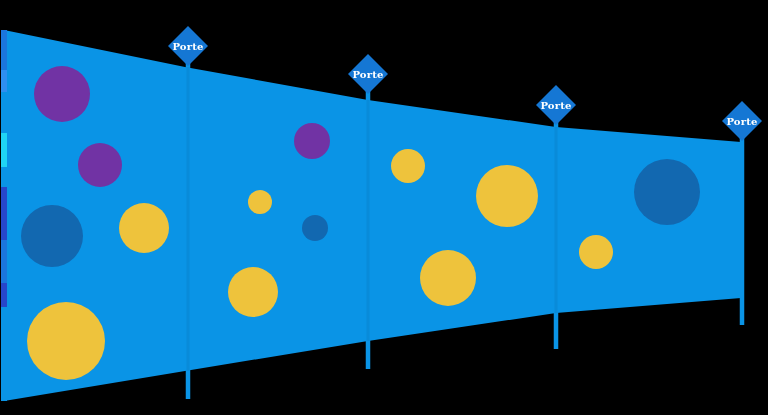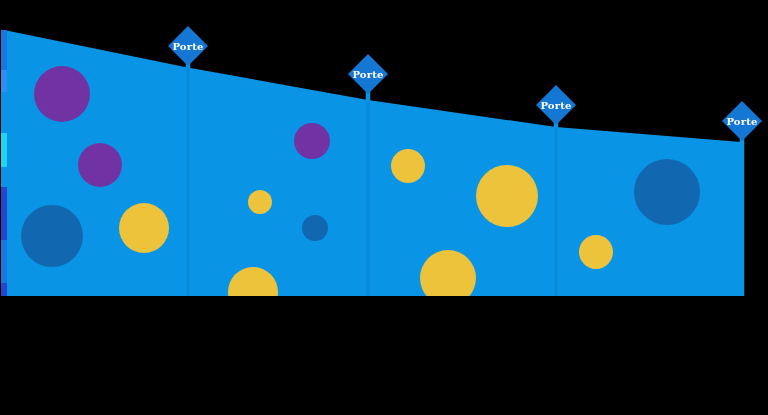--- a/index.html
+++ b/index.html
@@ -1,18 +1,18 @@
 <!DOCTYPE html>
 <html><head>
 <meta charset="utf-8">
 <style>
   html,body{margin:0;padding:0;background:#000;}
   .stage{
     position:relative;
-    width:768px;height:296px;
+    width:768px;height:415px;
     overflow:hidden;
     background:#f97316;
     font-family:"DejaVu Serif","Liberation Serif",serif;
   }
   svg{display:block}
   .gate-label{
     font-family:"DejaVu Serif","Liberation Serif",serif;
     font-weight:bold;
     font-size:10px;
     letter-spacing:0.2px;

